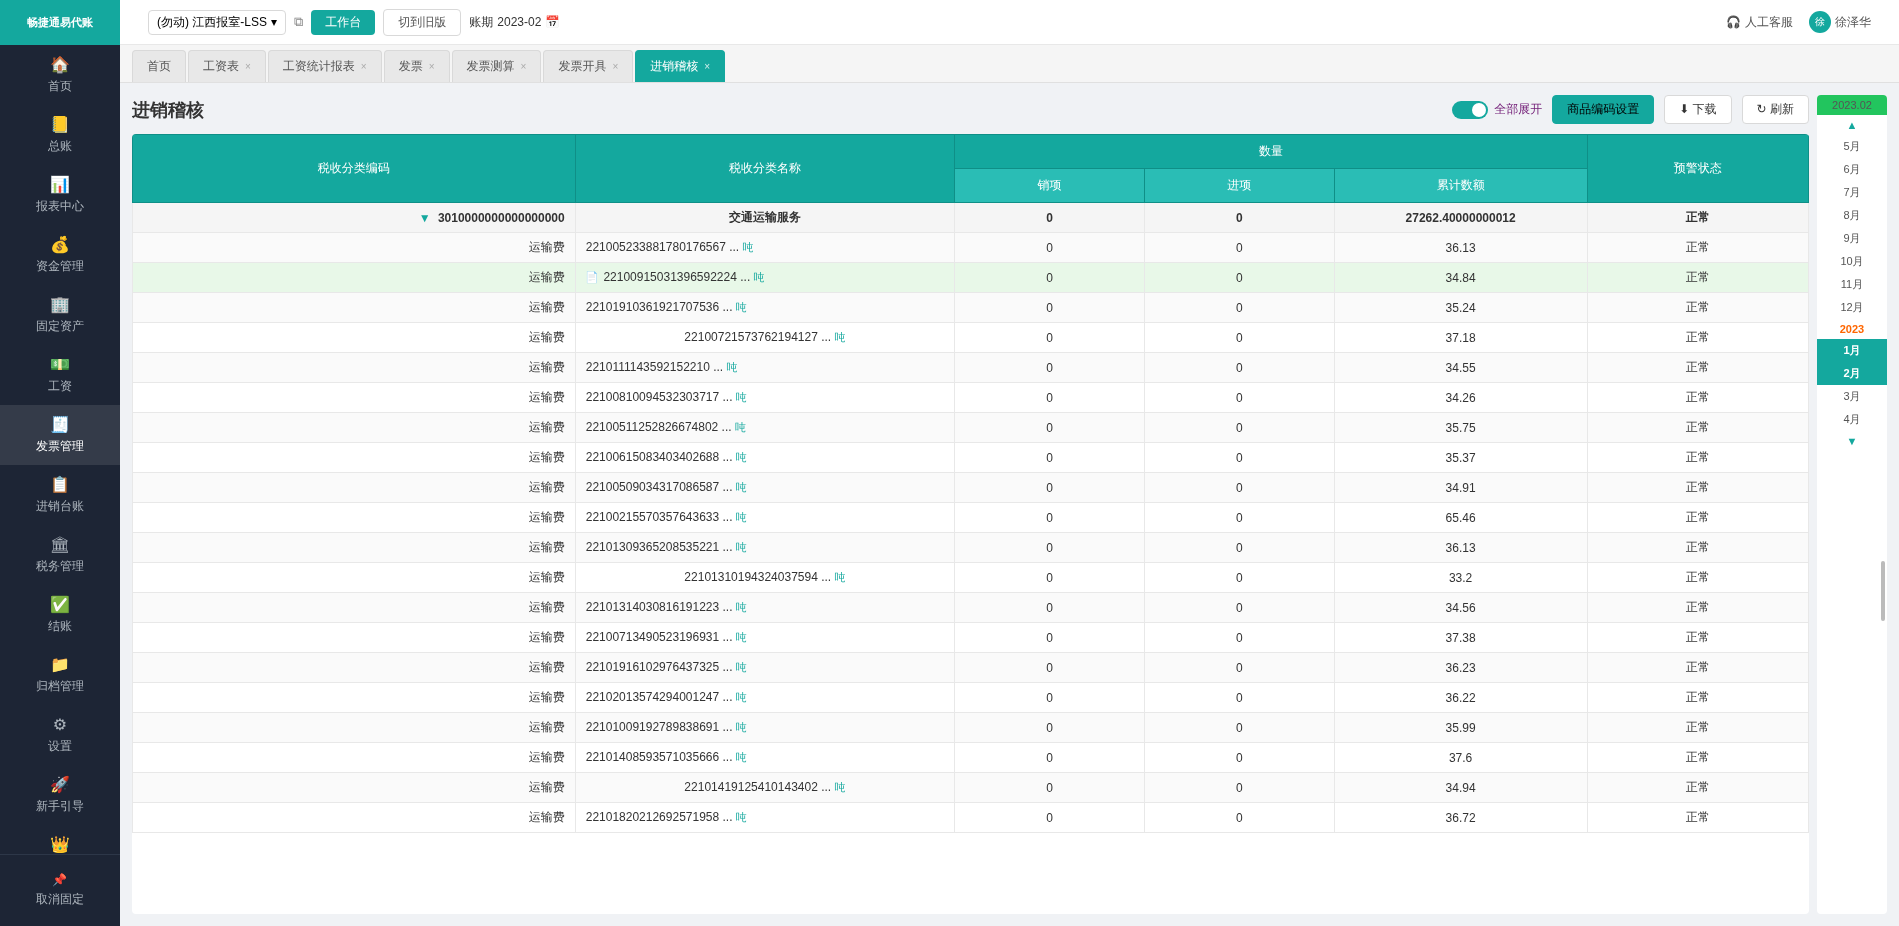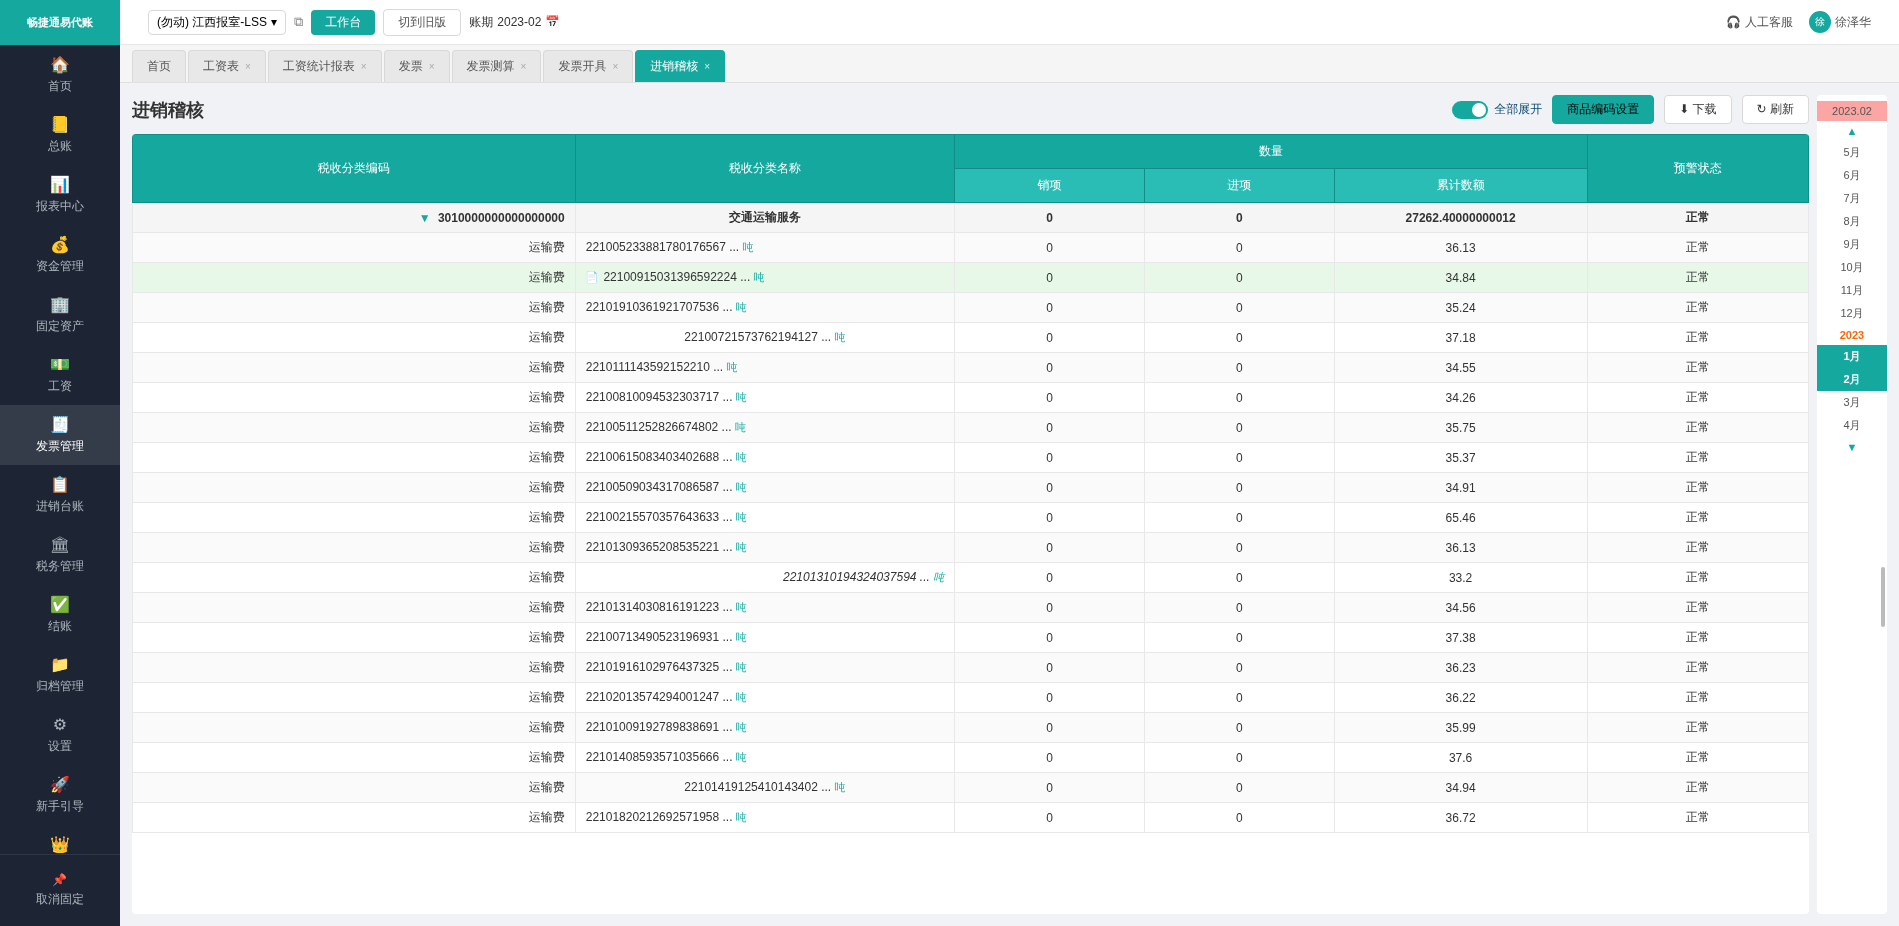--- a/index.html
+++ b/index.html
@@ -37,21 +37,21 @@
     
     .content { flex: 1; display: flex; overflow: hidden; background: #f0f2f5; padding: 12px; gap: 8px; }
 
     
     .page-content { flex: 1; display: flex; flex-direction: column; overflow: hidden; }
 
     
     .page-header { display: flex; align-items: center; justify-content: space-between; margin-bottom: 10px; }
     .page-title { font-size: 18px; font-weight: bold; color: #333; }
     .page-actions { display: flex; align-items: center; gap: 10px; }
-    .toggle-btn { display: flex; align-items: center; gap: 6px; font-size: 12px; color: #0c4a6e; }
+    .toggle-btn { display: flex; align-items: center; gap: 6px; font-size: 12px; color: #701a75; }
     .toggle-switch { width: 36px; height: 18px; background: #14a89e; border-radius: 9px; position: relative; cursor: pointer; }
     .toggle-switch::after { content: ''; width: 14px; height: 14px; background: #fff; border-radius: 50%; position: absolute; top: 2px; right: 2px; }
     .action-btn { padding: 5px 14px; border-radius: 4px; font-size: 12px; cursor: pointer; border: 1px solid #d9d9d9; background: #fff; color: #333; }
     .action-btn.primary { background: #14a89e; color: #000000; border-color: #14a89e; }
 
     
     .table-wrapper { flex: 1; overflow: auto; background: #fff; border-radius: 4px; }
     table { width: 100%; border-collapse: collapse; }
     thead tr { background: #14a89e; color: #fff; }
     thead th { padding: 8px 10px; font-size: 12px; font-weight: normal; text-align: center; border: 1px solid #0f8f87; white-space: nowrap; }
@@ -332,21 +332,21 @@
               <tr>
         <td class="name-cell indent">运输费</td>
         <td style="text-align:left;">2210130936520853522​1 ... <span style="color:#14a89e; font-size:11px;">吨</span></td>
         <td>0</td>
         <td>0</td>
         <td>36.13</td>
         <td>正常</td>
       </tr>
               <tr>
         <td class="name-cell indent">运输费</td>
-        <td style="text-align:right;font-style:italic;">2210131019432403759​4 ... <span style="color:#14a89e; font-size:11px;">吨</span></td>
+        <td style="text-align:center;">2210131019432403759​4 ... <span style="color:#14a89e; font-size:11px;">吨</span></td>
         <td>0</td>
         <td>0</td>
         <td>33.2</td>
         <td>正常</td>
       </tr>
               <tr>
         <td class="name-cell indent">运输费</td>
         <td style="text-align:left;">2210131403081619122​3 ... <span style="color:#14a89e; font-size:11px;">吨</span></td>
         <td>0</td>
         <td>0</td>
@@ -408,21 +408,21 @@
         <td>0</td>
         <td>36.72</td>
         <td>正常</td>
       </tr>
             </tbody>
         </table>
       </div>
     </div>
 
     <div class="right-panel">
-      <div class="cal-item" style="background:#fca5a5; font-size:11px; padding:4px; color:#555;margin-top:6px;">2023.02</div>
+      <div class="cal-item" style="background:#22c55e; font-size:11px; padding:4px; color:#555;">2023.02</div>
       <div class="cal-item" style="color:#14a89e; text-align:center;">▲</div>
       <div class="cal-item">5月</div>
       <div class="cal-item">6月</div>
       <div class="cal-item">7月</div>
       <div class="cal-item">8月</div>
       <div class="cal-item">9月</div>
       <div class="cal-item">10月</div>
       <div class="cal-item">11月</div>
       <div class="cal-item">12月</div>
       <div class="cal-item" style="color:#ff6600; font-weight:bold; font-size:11px; padding:4px; text-align:center;">2023</div>

